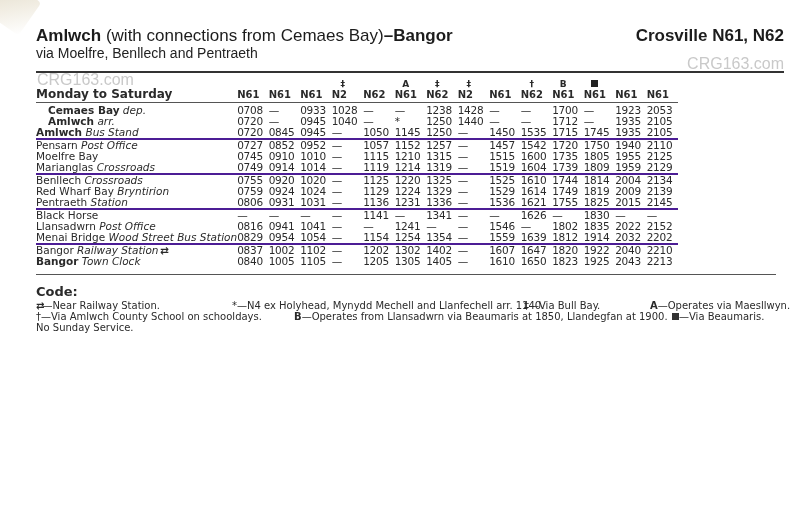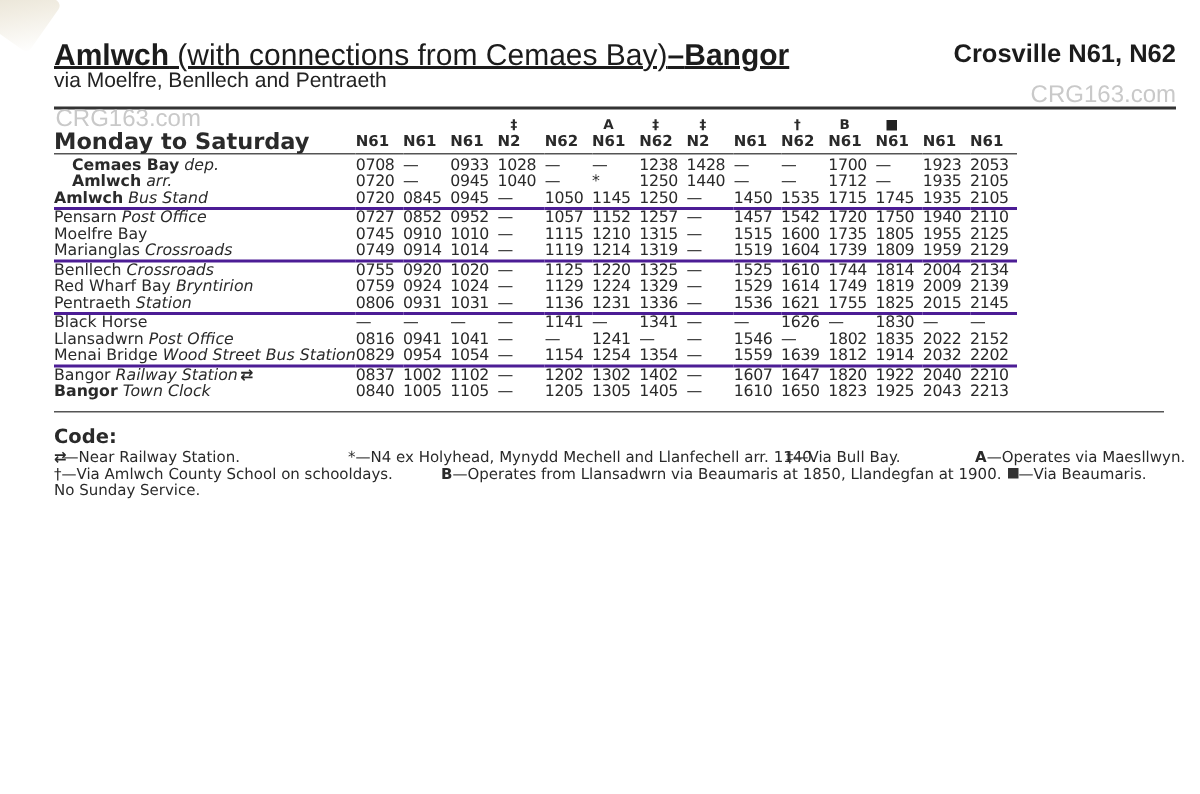--- a/index.html
+++ b/index.html
@@ -10,21 +10,21 @@
     position: relative;
   }
   .corner-decor {
     position: absolute; left: -12px; top: -14px; width: 46px; height: 40px;
     background: linear-gradient(135deg, #d8d0b8 0%, #eee9dc 55%, #fff 100%);
     transform: rotate(35deg); border-radius: 4px; opacity: .8;
   }
   .title-row { position: absolute; left: 36px; top: 26px; right: 16px; height: 20px; }
   .title {
     position: absolute; left: 0; top: 0;
-    font-family: "Liberation Sans", sans-serif; font-size: 20px; color: #1c1c1c; white-space: nowrap; text-decoration: underline;
+    font-family: "Liberation Sans", sans-serif; font-size: 17px; color: #1c1c1c; white-space: nowrap;
   }
   .title b { font-weight: bold; }
   .operator {
     position: absolute; right: 0; top: 0;
     font-family: "Liberation Sans", sans-serif; font-size: 17px; font-weight: bold; color: #1c1c1c;
   }
   .subtitle {
     position: absolute; left: 36px; top: 45px;
     font-family: "Liberation Sans", sans-serif; font-size: 14px; color: #222;
   }
@@ -33,21 +33,21 @@
   }
   .wm-right { right: 16px; top: 55px; }
   .wm-left { left: 37px; top: 71px; }
   .rule-top { position: absolute; left: 36px; right: 16px; top: 71px; height: 0; border-top: 2px solid #333; }
 
   table.tt {
     position: absolute; left: 36px; top: 80px; border-collapse: collapse;
     font-family: "DejaVu Sans", sans-serif; font-size: 10.5px; color: #2a2a2a;
   }
   table.tt td, table.tt th { padding: 0; height: 11px; line-height: 11px; white-space: nowrap; }
-  table.tt th.stop-head { text-align: left; width: 200px; font-weight: bold; font-size: 15px; vertical-align: bottom; }
+  table.tt th.stop-head { text-align: left; width: 200px; font-weight: bold; font-size: 12px; vertical-align: bottom; }
   table.tt th.svc { width: 31.5px; text-align: left; font-size: 10px; font-weight: bold; vertical-align: bottom; }
   table.tt th.svc .mark { display: block; text-align: center; font-size: 9px; line-height: 9px; height: 9px; width: 22px; }
   table.tt th.svc .mark.sq::before { content: ""; display: inline-block; width: 7px; height: 7px; background: #222; }
   table.tt td.stop { width: 200px; }
   table.tt td.t { width: 31.5px; text-align: left; letter-spacing: -0.2px; }
   table.tt tr.head th { padding-bottom: 2px; }
   table.tt tr.sep td { border-top: 2px solid #4c1d95; }
   table.tt tr.headsep td { border-top: 1px solid #555; height: 2px; line-height: 2px; }
   .stop .place-b { font-weight: bold; }
   .stop .qual { font-style: italic; }

